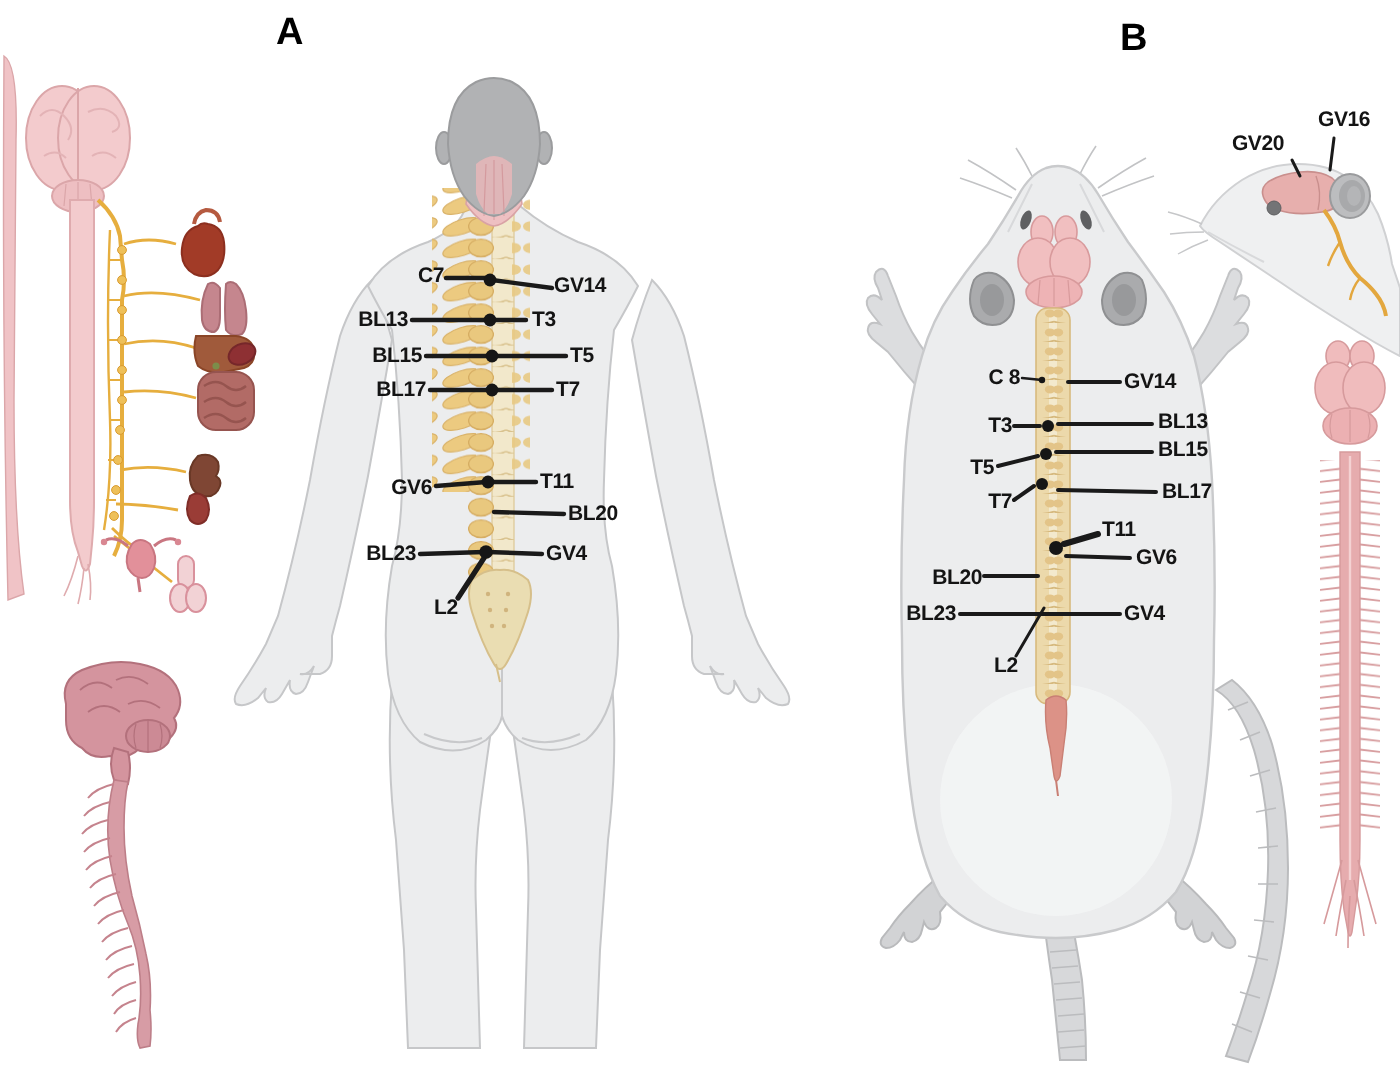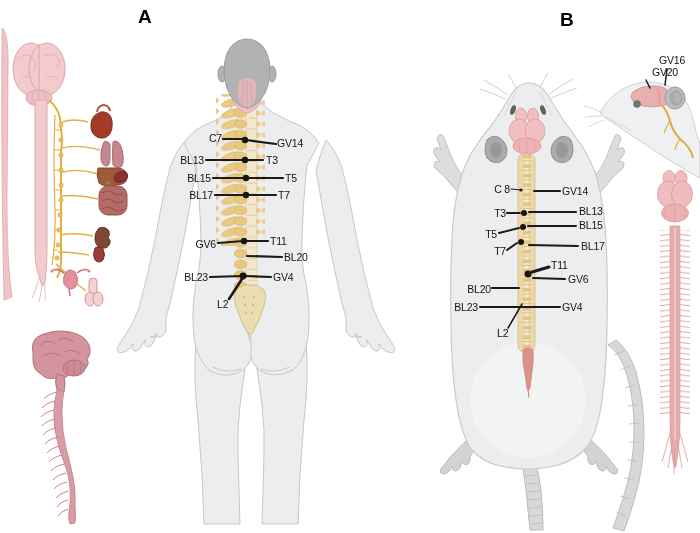--- a/index.html
+++ b/index.html
@@ -1,19 +1,19 @@
 <!DOCTYPE html>
 <html><head>
 <meta charset="utf-8">
 <style>
   html,body{margin:0;padding:0;background:#fff;}
   #fig{position:relative;width:700px;height:533px;background:#fff;overflow:hidden;
        font-family:"Liberation Sans",sans-serif;}
   #art{position:absolute;left:0;top:0;}
-  .lbl{position:absolute;font-weight:normal;font-size:10.5px;line-height:10px;
+  .lbl{position:absolute;font-weight:bold;font-size:10.5px;line-height:10px;
        color:#141414;white-space:nowrap;letter-spacing:-0.2px;}
   .lbl.r{transform:translateX(-100%);}
   .panel-letter{position:absolute;font-weight:bold;font-size:19px;color:#000;}
 </style>
 </head>
 <body>
 
 <div id="fig">
 
 <svg id="art" width="700" height="533" viewBox="0 0 700 533">
@@ -294,21 +294,21 @@
 <div class="lbl r" style="left:213px;top:190px">BL17</div>
 <div class="lbl" style="left:278px;top:190px">T7</div>
 <div class="lbl r" style="left:216px;top:239px">GV6</div>
 <div class="lbl" style="left:270px;top:236px">T11</div>
 <div class="lbl" style="left:284px;top:252px">BL20</div>
 <div class="lbl r" style="left:208px;top:272px">BL23</div>
 <div class="lbl" style="left:273px;top:272px">GV4</div>
 <div class="lbl" style="left:217px;top:299px">L2</div>
 
 <div class="lbl" style="left:659px;top:55px">GV16</div>
-<div class="lbl r" style="left:678px;top:67px">GV20</div>
+<div class="lbl r" style="left:642px;top:67px">GV20</div>
 <div class="lbl r" style="left:510px;top:184px">C 8</div>
 <div class="lbl" style="left:562px;top:186px">GV14</div>
 <div class="lbl r" style="left:506px;top:208px">T3</div>
 <div class="lbl" style="left:579px;top:206px">BL13</div>
 <div class="lbl r" style="left:497px;top:229px">T5</div>
 <div class="lbl" style="left:579px;top:220px">BL15</div>
 <div class="lbl r" style="left:506px;top:246px">T7</div>
 <div class="lbl" style="left:581px;top:241px">BL17</div>
 <div class="lbl" style="left:551px;top:260px">T11</div>
 <div class="lbl" style="left:568px;top:274px">GV6</div>

